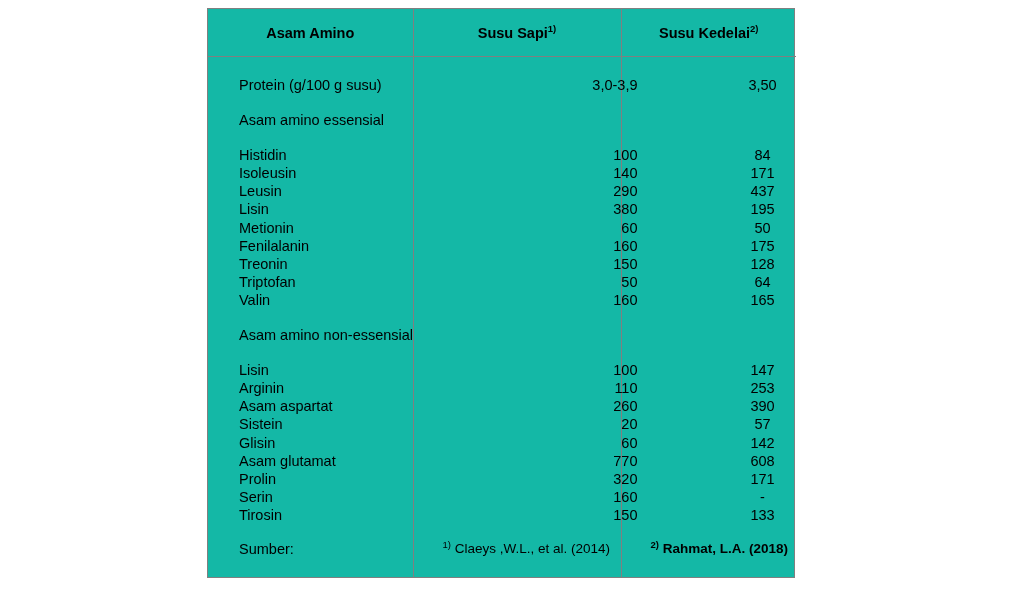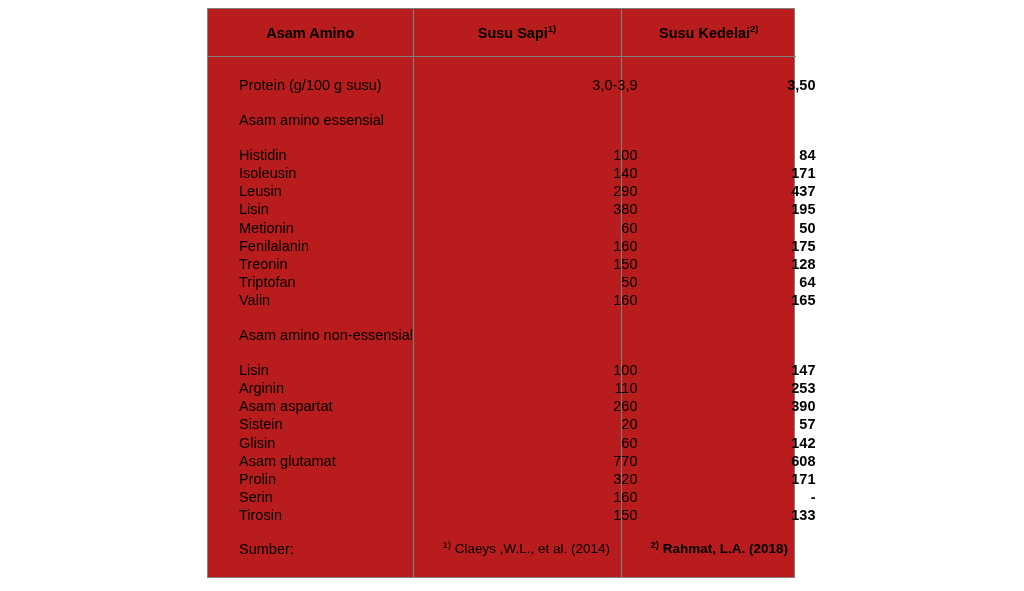--- a/index.html
+++ b/index.html
@@ -17,21 +17,21 @@
   }
 
   #table-wrap {
     position: absolute;
     left: 207px;
     top: 8px;
     width: 588px;
     height: 570px;
     box-sizing: border-box;
     border: 1px solid #808080;
-    background: #b91c1c;
+    background: #14b8a6;
   }
 
   table.amino-table {
     width: 100%;
     height: 100%;
     border-collapse: collapse;
     table-layout: fixed;
     font-size: 14.5px;
   }
 
@@ -83,23 +83,22 @@
   .num-block-sapi {
     display: block;
     width: 122px;
     margin-left: 0;
     text-align: right;
     padding-left: 82px;
   }
   .num-block-kedelai {
     display: block;
     width: 106px;
-    text-align: right;
+    text-align: center;
     padding-left: 68px;
-    font-weight: bold;
   }
 
   .top-pad { height: 19px; }
 
   .source-cell {
     font-size: 13.5px;
     white-space: nowrap;
   }
   .source-pad-a { padding-left: 9px; }
   .source-pad-b { padding-left: 9px; font-weight: bold; }

